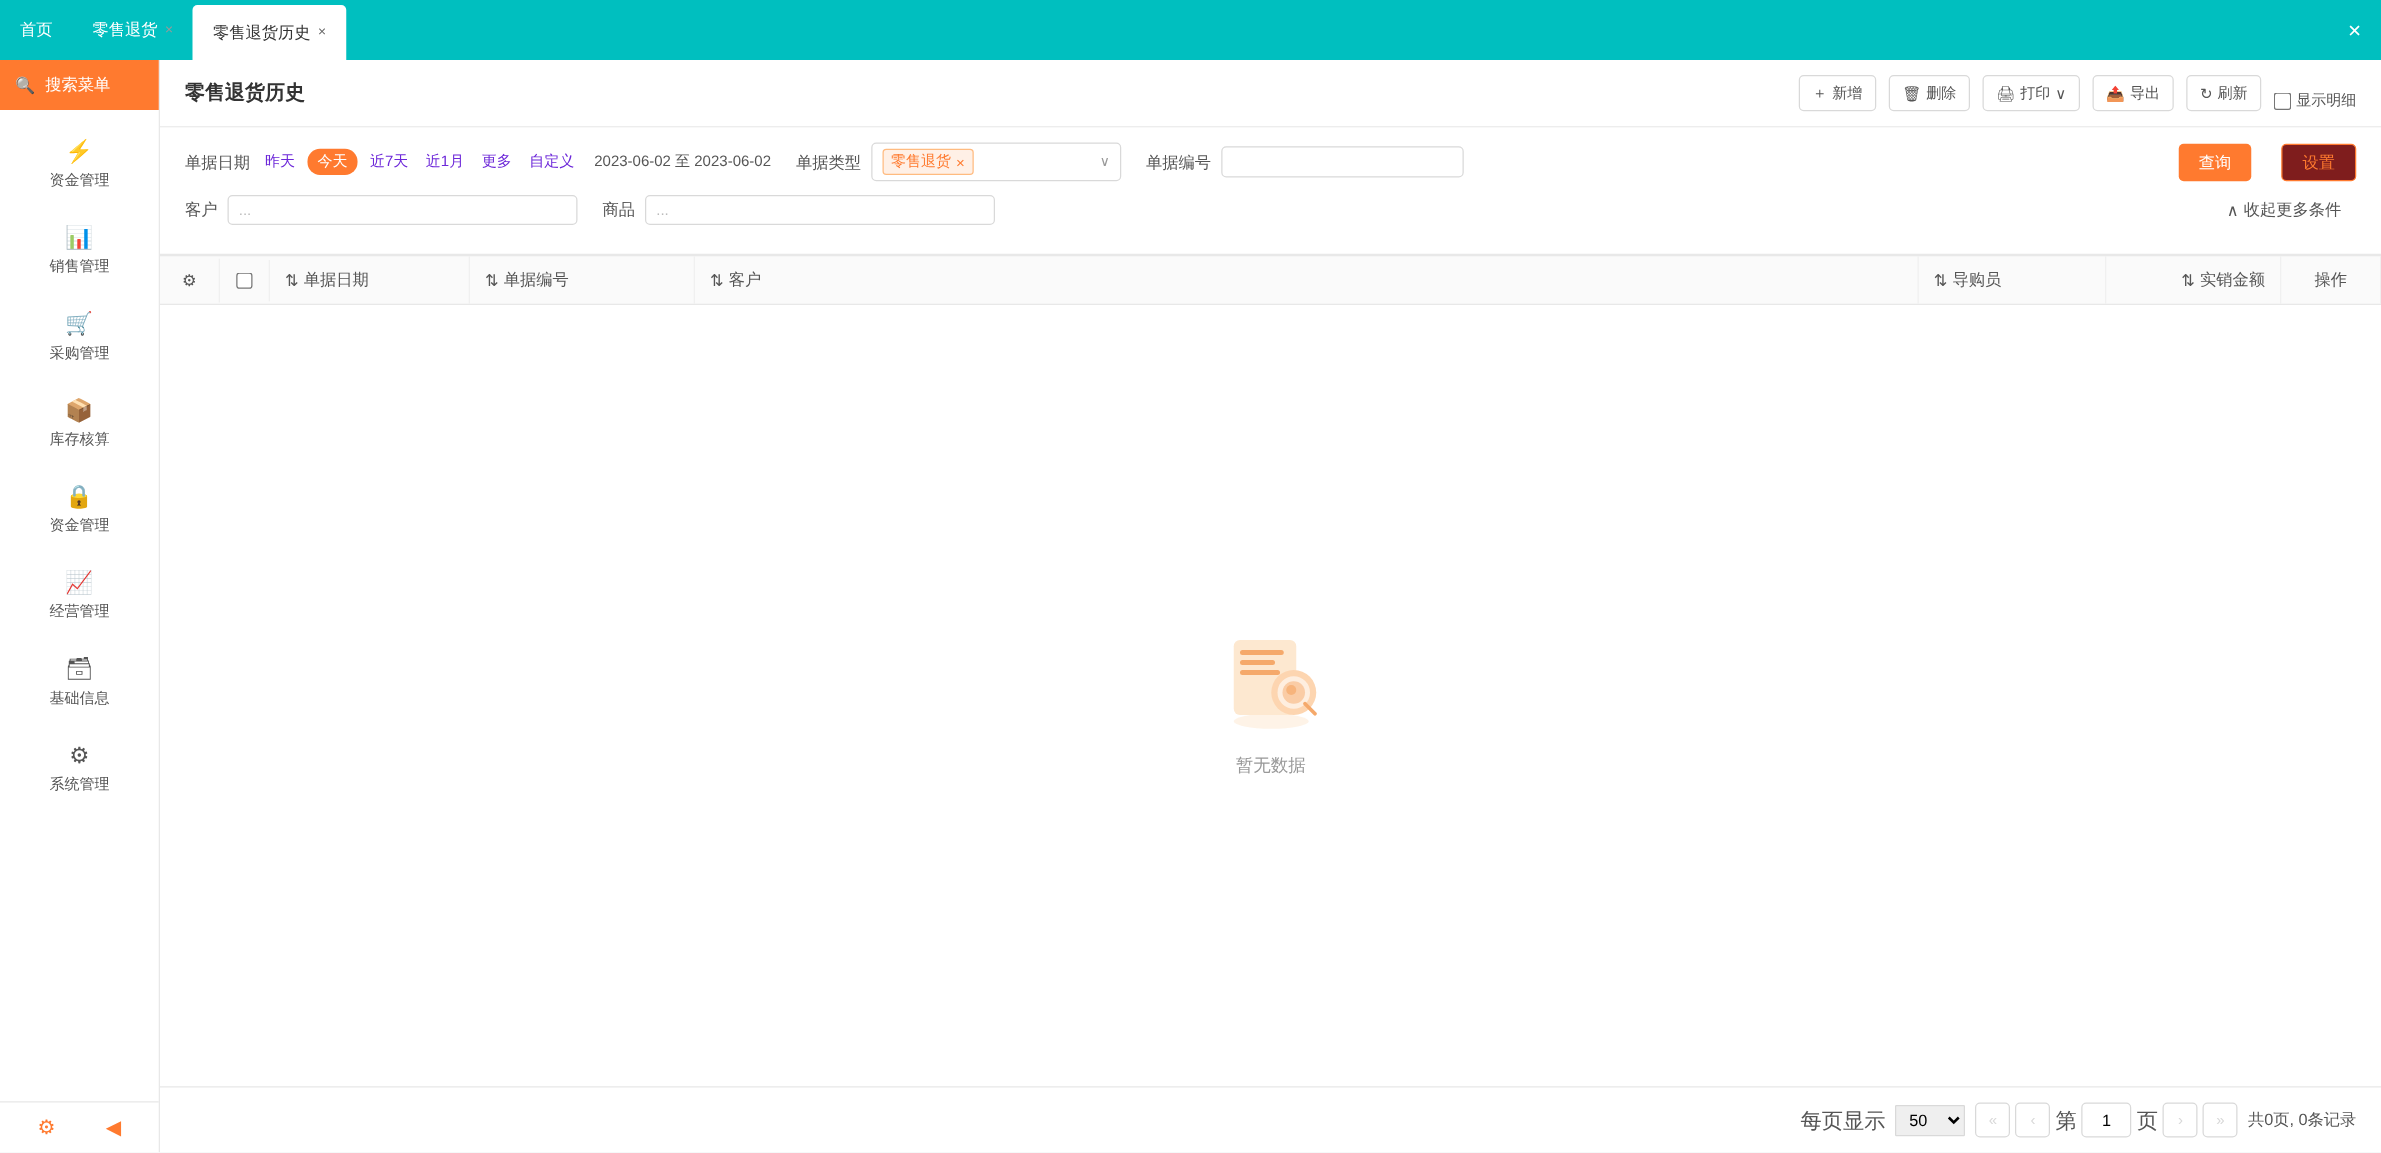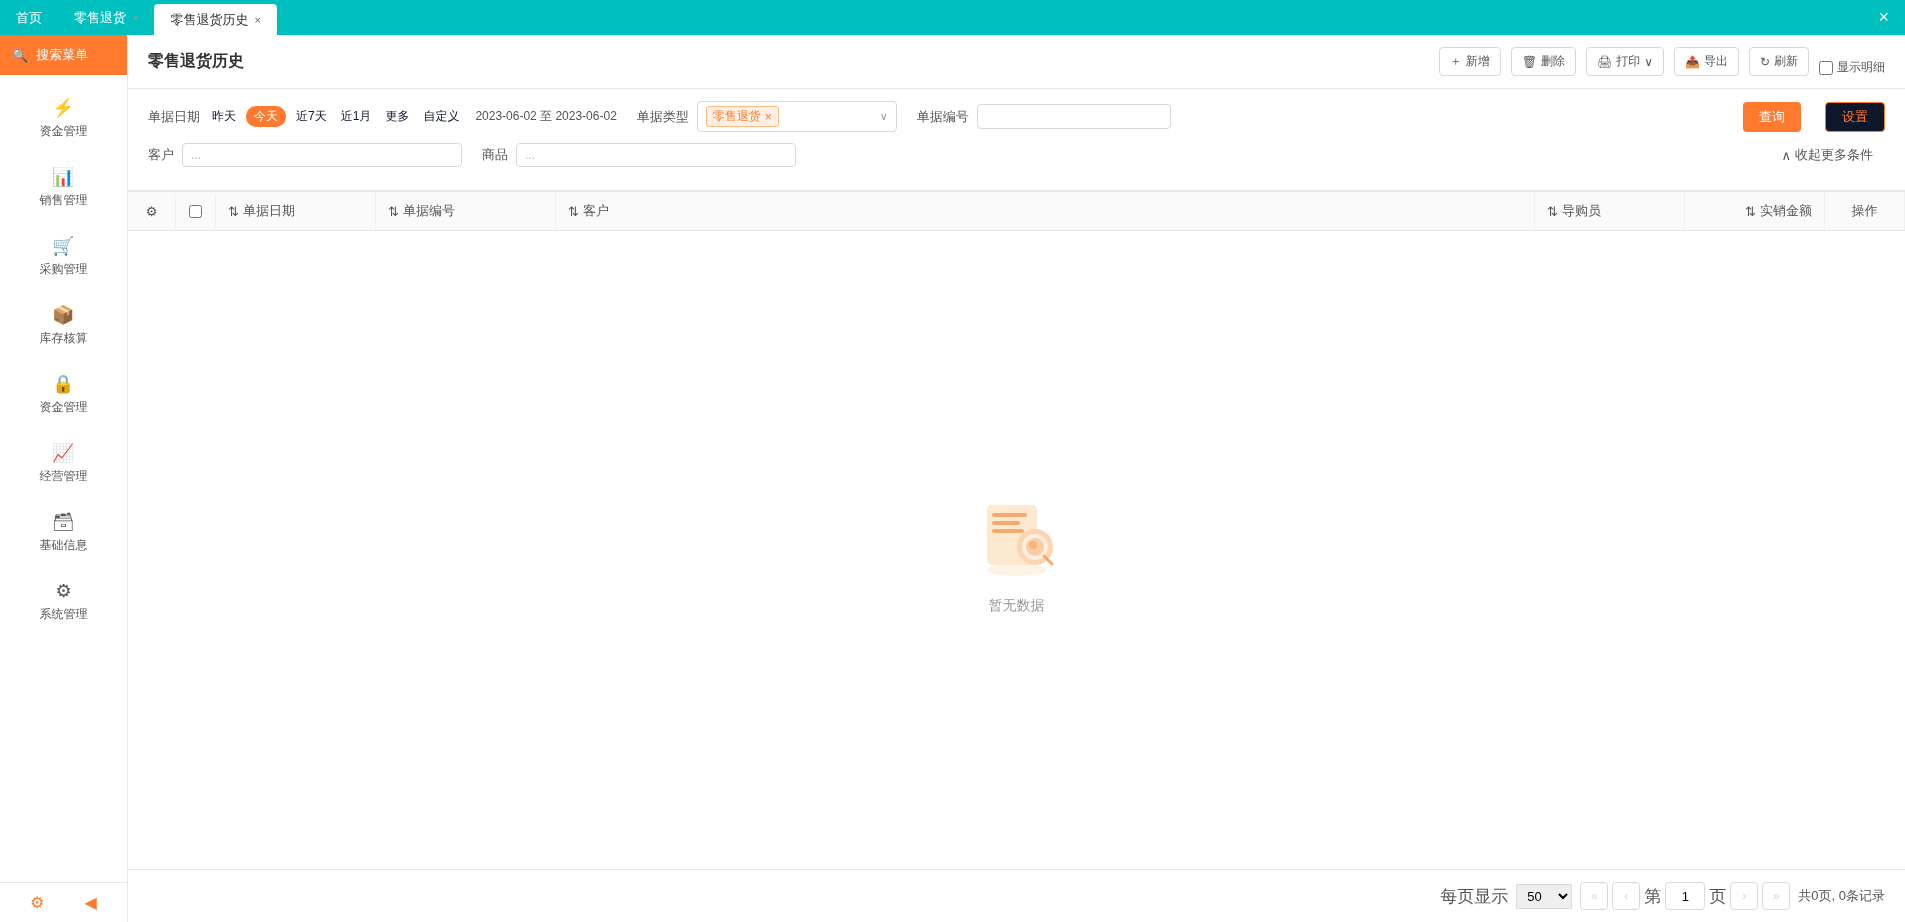--- a/index.html
+++ b/index.html
@@ -1,19 +1,19 @@
 <!DOCTYPE html>
 <html><head>
   <meta charset="utf-8">
   <style>
     * { box-sizing: border-box; margin: 0; padding: 0; }
     body { font-family: 'Microsoft YaHei', Arial, sans-serif; font-size: 13px; color: #333; background: #f0f2f5; display: flex; flex-direction: column; height: 922px; overflow: hidden; }
 
     
-    .top-bar { background: #00bfbf; height: 35px; display: flex; padding: 0; flex-shrink: 0; }
+    .top-bar { background: #00bfbf; height: 48px; display: flex; padding: 0; flex-shrink: 0; }
     .top-bar-tabs { display: flex; align-items: stretch; height: 100%; flex: 1; }
     .top-tab { display: flex; align-items: center; padding: 0 16px; color: #fff; font-size: 13px; cursor: pointer; position: relative; gap: 6px; }
     .top-tab.home { background: transparent; }
     .top-tab.active { background: #fff; color: #333; border-radius: 4px 4px 0 0; margin-top: 4px; }
     .top-tab .close-icon { font-size: 11px; color: #999; cursor: pointer; }
     .top-tab.active .close-icon { color: #666; }
     .top-bar-right { display: flex; align-items: center; padding-right: 16px; }
     .top-bar-close { color: #fff; font-size: 18px; cursor: pointer; }
 
     
@@ -32,31 +32,31 @@
 
     
     .content-area { flex: 1; display: flex; flex-direction: column; overflow: hidden; background: #f0f2f5; }
 
     
     .page-header { background: #fff; padding: 12px 20px; display: flex; align-items: center; justify-content: space-between; border-bottom: 1px solid #e8e8e8; flex-shrink: 0; }
     .page-title { font-size: 16px; font-weight: bold; color: #333; }
     .page-actions { display: flex; align-items: center; gap: 10px; }
     .action-btn { display: flex; align-items: center; gap: 4px; padding: 5px 10px; border: 1px solid #d9d9d9; border-radius: 4px; background: #fff; cursor: pointer; font-size: 12px; color: #555; }
     .query-btn { background: #ff7a2f; color: #fff; border: none; padding: 5px 16px; border-radius: 4px; cursor: pointer; font-size: 13px; }
-    .setting-btn { background: #0f172a; color: #ff7a2f; border: 1px solid #ff7a2f; padding: 5px 16px; border-radius: 4px; cursor: pointer; font-size: 13px; }
+    .setting-btn { background: #7f1d1d; color: #ff7a2f; border: 1px solid #ff7a2f; padding: 5px 16px; border-radius: 4px; cursor: pointer; font-size: 13px; }
     .show-detail-label { font-size: 12px; color: #555; display: flex; align-items: center; gap: 4px; margin-top: 12px; }
     .show-detail-checkbox { width: 14px; height: 14px; cursor: pointer; }
 
     
     .filter-area { background: #fff; padding: 12px 20px; border-bottom: 1px solid #e8e8e8; flex-shrink: 0; }
     .filter-row { display: flex; align-items: center; gap: 20px; margin-bottom: 10px; flex-wrap: wrap; }
     .filter-item { display: flex; align-items: center; gap: 8px; }
     .filter-label { font-size: 13px; color: #555; white-space: nowrap; }
     .filter-date-options { display: flex; align-items: center; gap: 6px; }
-    .date-opt { font-size: 12px; color: #0f172a; cursor: pointer; padding: 2px 4px; border-radius: 3px; }
+    .date-opt { font-size: 12px; color: #6d28d9; cursor: pointer; padding: 2px 4px; border-radius: 3px; }
     .date-opt.active { background: #ff7a2f; color: #fff; border-radius: 10px; padding: 2px 8px; }
     .date-range { font-size: 12px; color: #555; margin-left: 4px; }
     .filter-select { display: flex; align-items: center; border: 1px solid #d9d9d9; border-radius: 4px; padding: 4px 8px; min-width: 200px; background: #fff; cursor: pointer; gap: 4px; }
     .filter-select-tag { background: #fff0e6; color: #ff7a2f; border: 1px solid #ffbb80; border-radius: 3px; padding: 1px 6px; font-size: 12px; display: flex; align-items: center; gap: 4px; }
     .filter-select-arrow { margin-left: auto; color: #999; font-size: 11px; }
     .filter-input { border: 1px solid #d9d9d9; border-radius: 4px; padding: 4px 8px; min-width: 200px; font-size: 13px; color: #333; outline: none; }
     .filter-placeholder { color: #bbb; font-size: 12px; }
     .filter-more { display: flex; align-items: center; justify-content: center; gap: 4px; color: #555; font-size: 13px; cursor: pointer; padding: 4px 12px; border-radius: 4px; }
 
     

